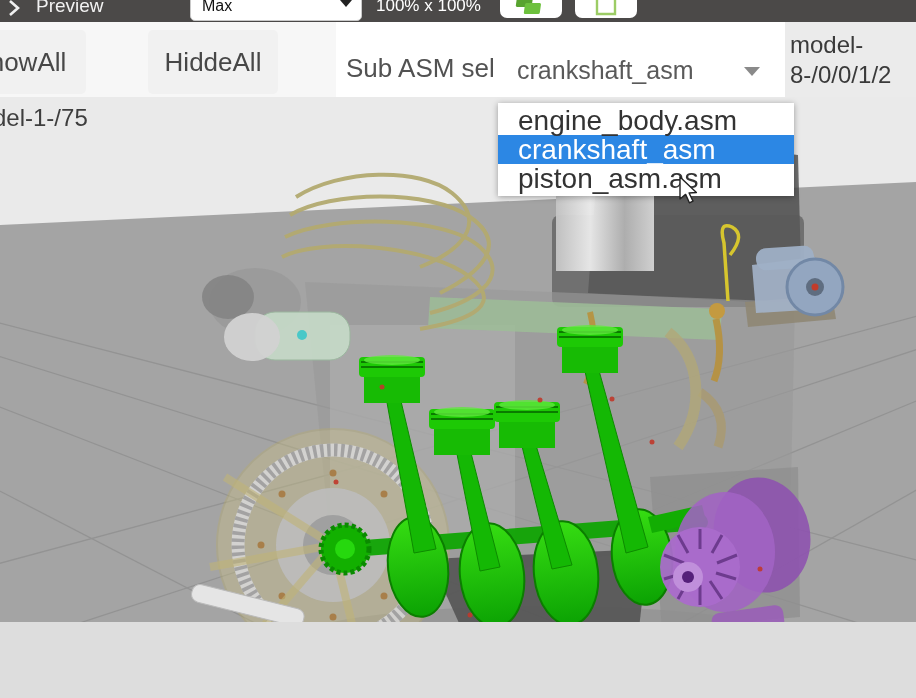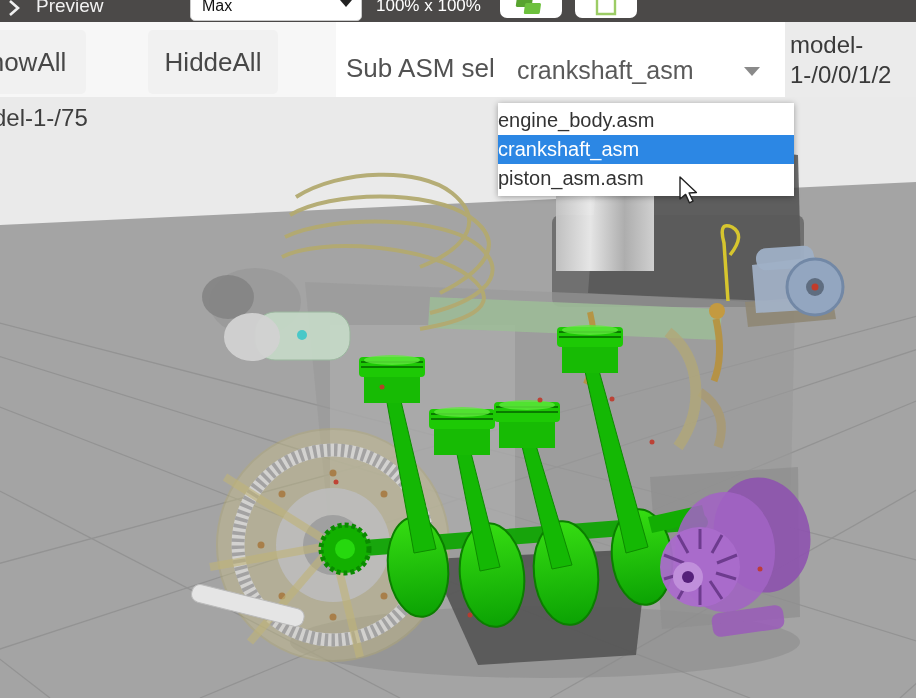--- a/index.html
+++ b/index.html
@@ -1,16 +1,16 @@
 <!DOCTYPE html>
 <html style="--header-bg: #4b4948; --hl-blue: #2c87e4;"><head>
 <meta charset="utf-8">
 <style>
   html,body{margin:0;padding:0;background:#ddd;}
-  #app{position:relative;width:916px;height:698px;overflow:hidden;
+  #app{position:relative;width:916px;height:622px;overflow:hidden;
        font-family:"Liberation Sans",sans-serif;background:#5eead4;
        -webkit-font-smoothing:antialiased;}
   
   .header{position:absolute;left:0;top:0;width:916px;height:22px;
           background:var(--header-bg,#4b4948);}
   .hdr-chev{position:absolute;left:7px;top:-1px;}
   .hdr-title{position:absolute;left:36px;top:-6px;color:#f2f2f2;font-size:19px;line-height:24px;}
   .hdr-select{position:absolute;left:190px;top:-9px;width:172px;height:30px;background:#fff;
               border:1px solid #c9c9c9;border-radius:5px;box-sizing:border-box;}
   .hdr-select .val{position:absolute;left:11px;top:5px;font-size:16px;color:#111;}
@@ -32,21 +32,21 @@
   .tb-selval{position:absolute;left:517px;top:34px;font-size:25px;color:#5a5a5a;}
   .tb-caret{position:absolute;left:744px;top:45px;width:0;height:0;
             border-left:8px solid transparent;border-right:8px solid transparent;
             border-top:9px solid #8a8a8a;}
   
   .viewport{position:absolute;left:0;top:97px;width:916px;height:601px;background:#eaeaea;}
   .vp-label{position:absolute;left:-7px;top:7px;font-size:24px;color:#3e3e3e;}
   
   .menu{position:absolute;left:498px;top:103px;width:296px;background:#fff;
         box-shadow:0 1px 6px rgba(0,0,0,.35);padding:3px 0;z-index:20;}
-  .menu .item{height:29px;line-height:29px;font-size:20px;color:#333;
+  .menu .item{height:29px;line-height:29px;padding-left:20px;font-size:28px;color:#333;
               white-space:nowrap;cursor:default;}
   .menu .item.sel{background:var(--hl-blue,#2c87e4);color:#fff;}
   .cursor{position:absolute;left:678px;top:176px;z-index:30;pointer-events:none;}
 </style>
 </head>
 <body>
 
 <div id="app">
 
   <div class="header">
@@ -75,21 +75,21 @@
     </div>
   </div>
 
   <div class="toolbar">
     <div class="tb-white"></div>
     <button class="tb-btn show">howAll</button>
     <button class="tb-btn hide">HiddeAll</button>
     <span class="tb-label">Sub ASM sel</span>
     <span class="tb-selval">crankshaft_asm</span>
     <span class="tb-caret"></span>
-    <div class="tb-right">model-1-/0/0/1/2</div>
+    <div class="tb-right">model-8-/0/0/1/2</div>
   </div>
 
   <div class="viewport">
     <svg width="916" height="601" viewBox="0 0 916 601">
       <defs>
         <clipPath id="floorClip">
             <polygon points="0,128 916,85 916,601 0,601"></polygon>
           </clipPath>
         <linearGradient id="metal" x1="0" y1="0" x2="1" y2="0">
           <stop offset="0" stop-color="#c4c4c4"></stop>

